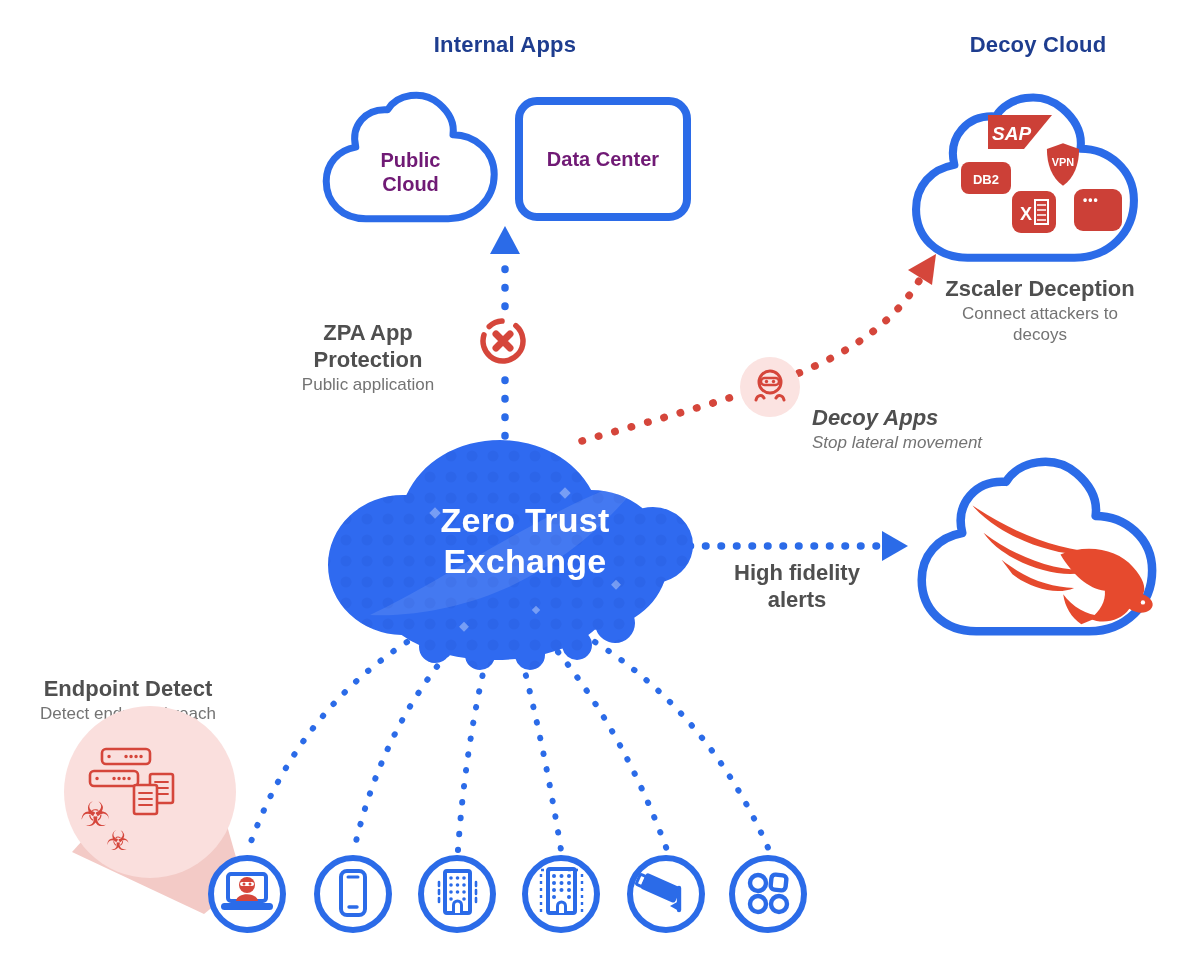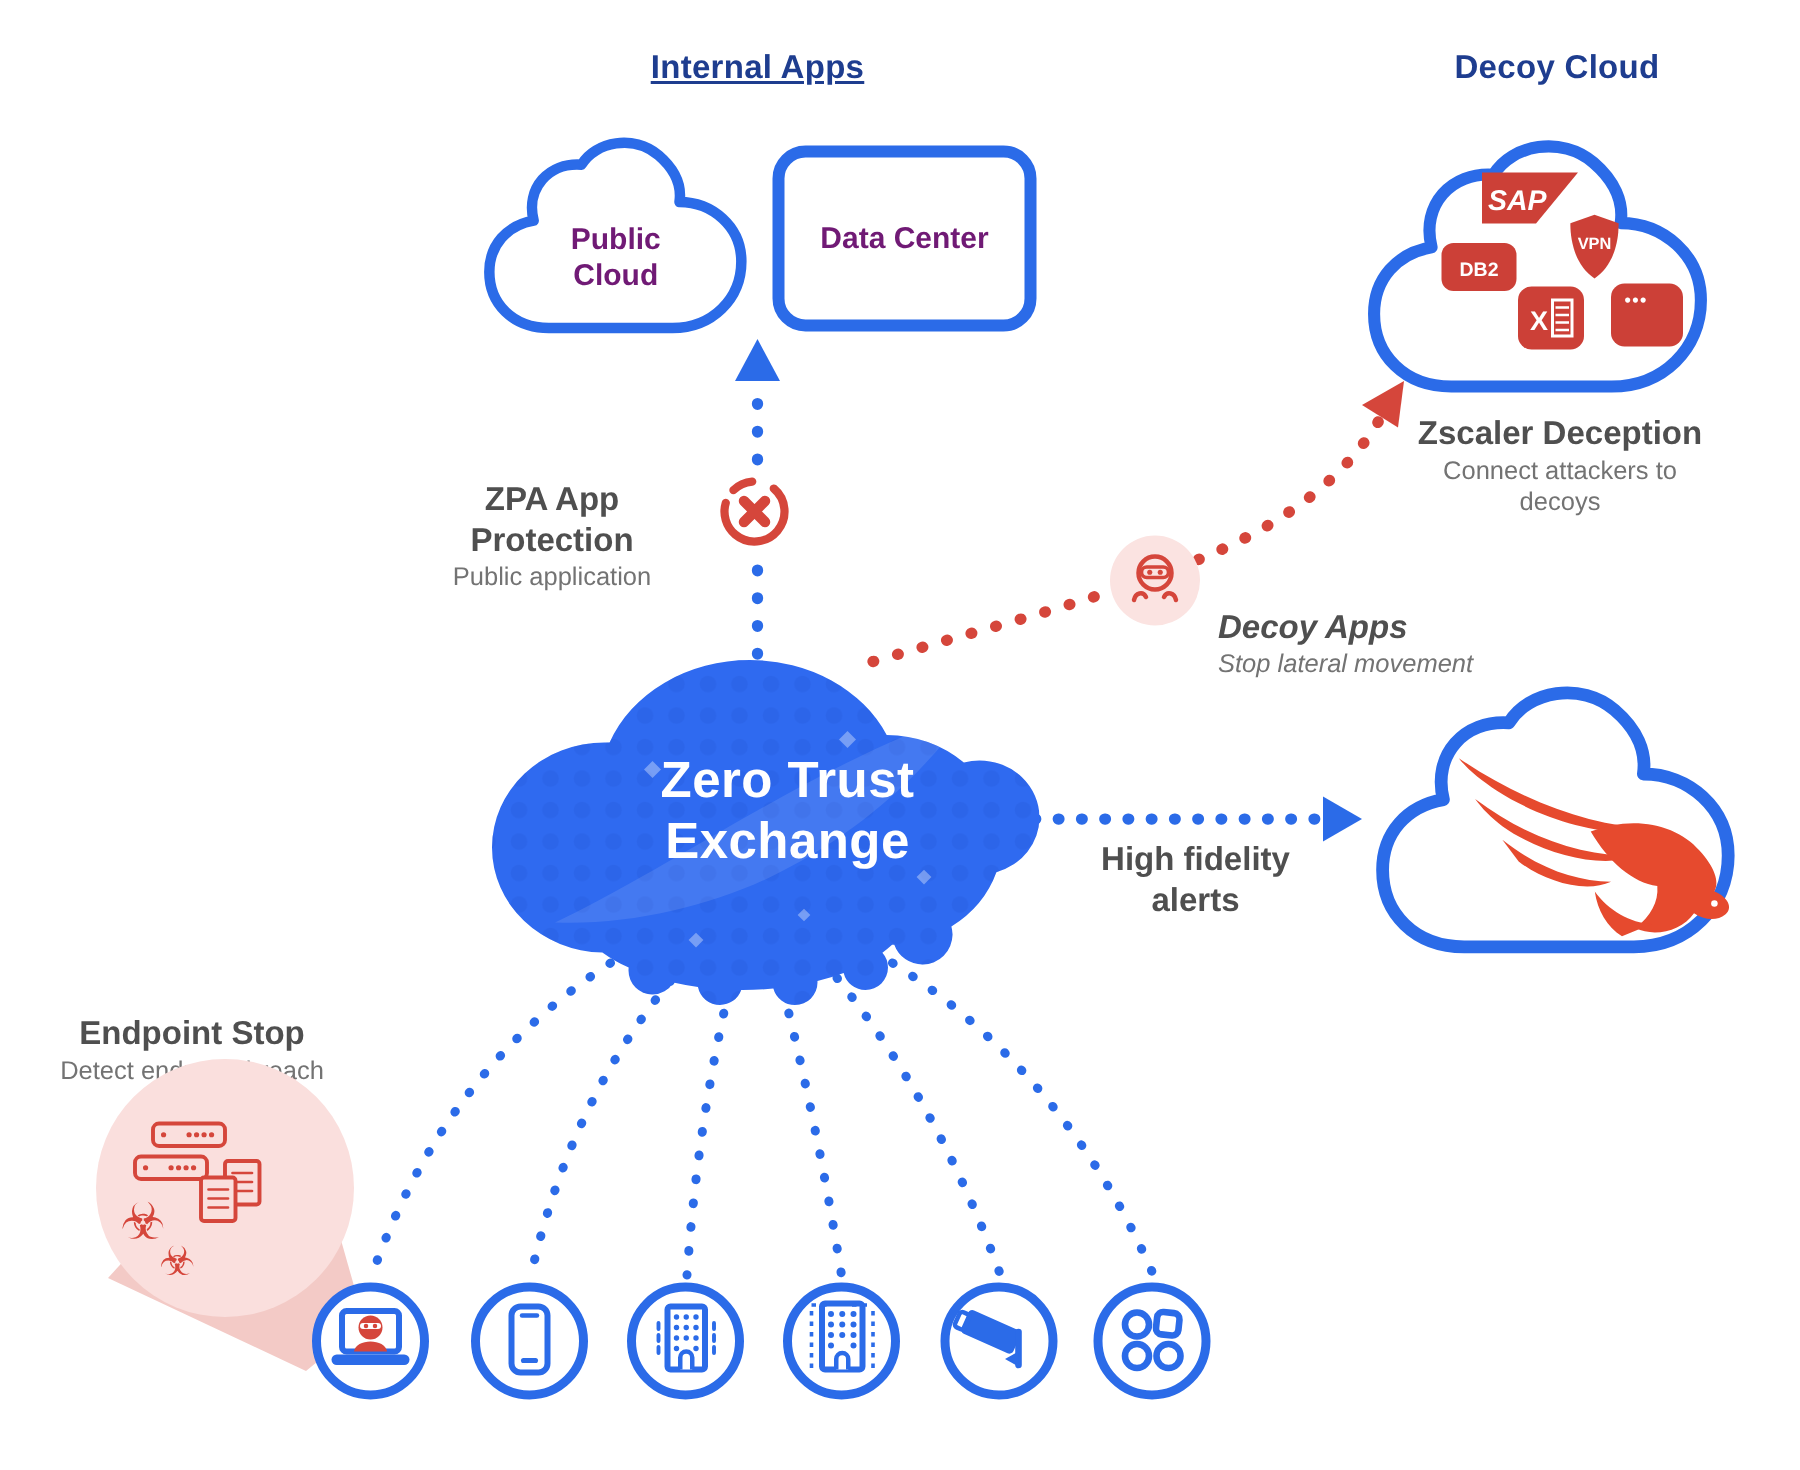--- a/index.html
+++ b/index.html
@@ -38,21 +38,21 @@
     <polygon points="936,254 932,285 908,270" fill="#d5463b"></polygon>
 
     <path d="M 407 642 Q 295 715 248 850" fill="none" stroke="#2b6be8" stroke-width="6" stroke-linecap="round" stroke-dasharray="0.5 15.5"></path>
     <path d="M 447 654 Q 380 735 354 850" fill="none" stroke="#2b6be8" stroke-width="6" stroke-linecap="round" stroke-dasharray="0.5 15.5"></path>
     <path d="M 486 660 Q 465 750 458 850" fill="none" stroke="#2b6be8" stroke-width="6" stroke-linecap="round" stroke-dasharray="0.5 15.5"></path>
     <path d="M 522 660 Q 545 750 561 850" fill="none" stroke="#2b6be8" stroke-width="6" stroke-linecap="round" stroke-dasharray="0.5 15.5"></path>
     <path d="M 558 652 Q 625 735 667 850" fill="none" stroke="#2b6be8" stroke-width="6" stroke-linecap="round" stroke-dasharray="0.5 15.5"></path>
     <path d="M 595 642 Q 710 715 769 850" fill="none" stroke="#2b6be8" stroke-width="6" stroke-linecap="round" stroke-dasharray="0.5 15.5"></path>
   </svg>
 
-  <div class="abs section-title" style="left:395px;top:32px;width:220px;text-decoration:underline;">Internal Apps</div>
+  <div class="abs section-title" style="left:395px;top:32px;width:220px;">Internal Apps</div>
   <div class="abs section-title" style="left:928px;top:32px;width:220px;">Decoy Cloud</div>
 
   <svg class="abs" style="left:320px;top:88px;" width="182" height="140" viewBox="0 0 230 180">
     <path d="M 57 168 C 26 168 6 147 6 120 C 6 97 21 80 44 76 C 37 48 57 26 85 28 C 97 8 130 2 151 20 C 165 32 171 46 169 60 C 197 60 222 81 222 111 C 222 143 197 168 163 168 Z" fill="none" stroke="#2b6be8" stroke-width="9" stroke-linejoin="round"></path>
   </svg>
   <div class="abs node-label" style="left:353px;top:148px;width:115px;">Public Cloud</div>
 
   <svg class="abs" style="left:514px;top:96px;" width="178" height="126">
     <rect x="5" y="5" width="168" height="116" rx="18" fill="none" stroke="#2b6be8" stroke-width="8"></rect>
   </svg>
@@ -160,21 +160,21 @@
       <path d="M 8 6 C 55 38 105 56 150 58 C 120 66 70 52 36 30 C 24 22 14 14 8 6 Z"></path>
       <path d="M 20 36 C 60 66 100 78 138 78 C 112 88 68 76 40 56 C 32 50 25 43 20 36 Z"></path>
       <path d="M 40 66 C 68 88 94 96 120 97 C 100 106 70 96 52 82 Z"></path>
       <path d="M 105 60 C 135 48 168 54 185 74 C 196 86 200 97 196 104 C 206 108 210 116 204 121 C 198 126 188 125 181 120 C 172 133 152 138 138 131 C 149 122 155 112 154 100 C 136 98 118 82 105 60 Z"></path>
       <path d="M 108 104 C 118 118 134 127 150 128 L 128 137 C 117 130 110 118 108 104 Z"></path>
     </g>
     <circle cx="196" cy="113" r="2.4" fill="#ffffff"></circle>
   </svg>
 
   <div class="abs center" style="left:22px;top:676px;width:212px;">
-    <div class="ann-title">Endpoint Stop</div>
+    <div class="ann-title">Endpoint Detect</div>
     <div class="ann-sub">Detect endpoint breach</div>
   </div>
   <svg class="abs" style="left:62px;top:704px;" width="176" height="176" viewBox="0 0 176 176">
     <circle cx="88" cy="88" r="86" fill="#fadfdd"></circle>
     <g stroke="#d5463b" fill="none" stroke-width="2.6" stroke-linecap="round">
       <rect x="40" y="45" width="48" height="15" rx="4"></rect>
       <rect x="28" y="67" width="48" height="15" rx="4"></rect>
       <path d="M 47 52.5 h 0.1 M 64 52.5 h 0.1 M 69 52.5 h 0.1 M 74 52.5 h 0.1 M 79 52.5 h 0.1" stroke-width="3.4"></path>
       <path d="M 35 74.5 h 0.1 M 52 74.5 h 0.1 M 57 74.5 h 0.1 M 62 74.5 h 0.1 M 67 74.5 h 0.1" stroke-width="3.4"></path>
       <rect x="88" y="70" width="23" height="29" rx="2" fill="#fadfdd"></rect>

